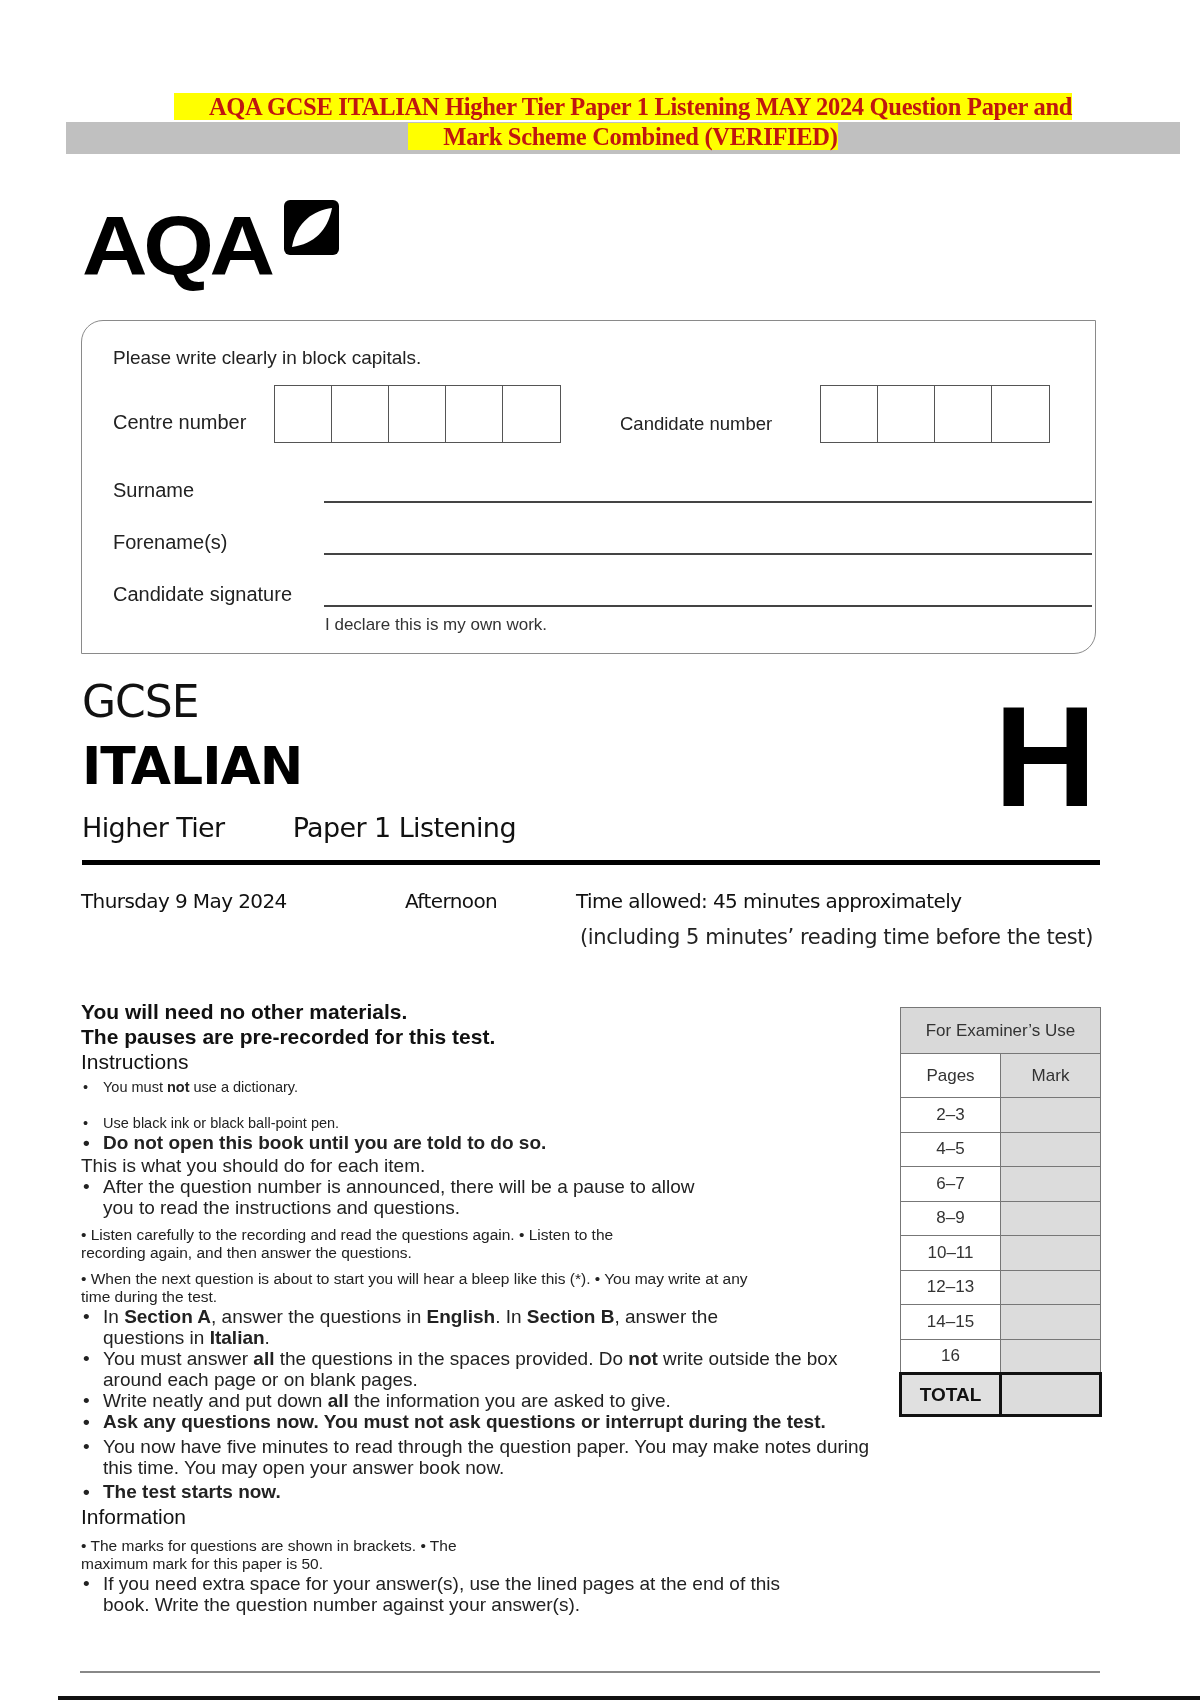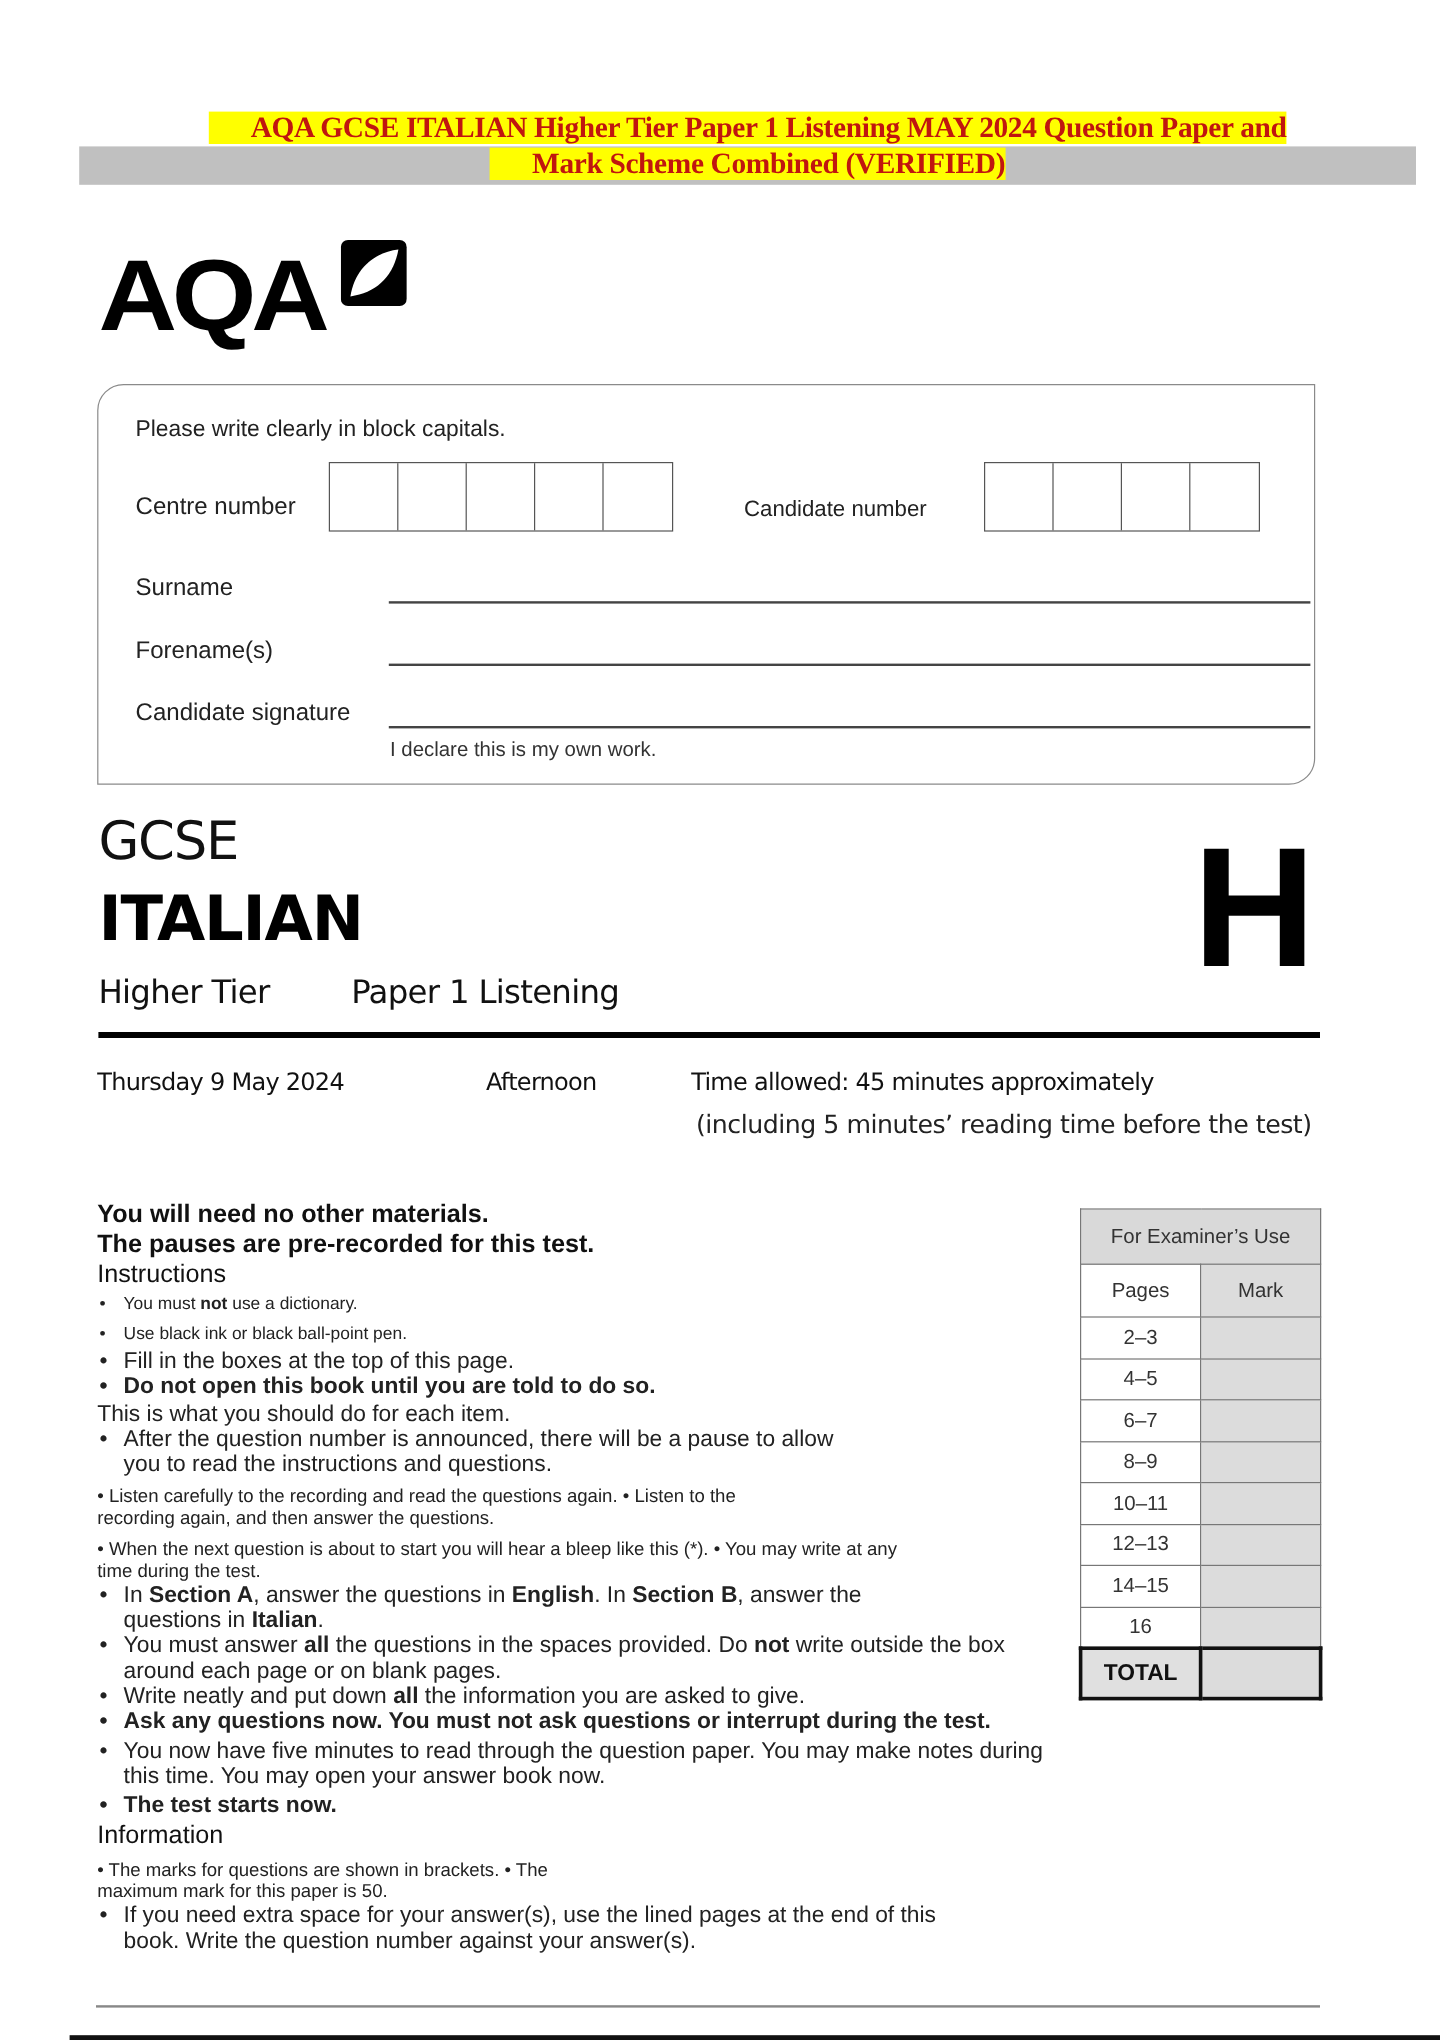--- a/index.html
+++ b/index.html
@@ -48,21 +48,21 @@
 
     .date-row { position: absolute; top: 889px; font-family: "DejaVu Sans", sans-serif; font-size: 20px; color: #111; letter-spacing: -0.6px; white-space: nowrap; }
     .time-note { position: absolute; left: 580px; top: 925px; font-family: "DejaVu Sans", sans-serif; font-size: 21px; color: #222; letter-spacing: -0.4px; white-space: nowrap; }
 
     
     .instr { position: absolute; left: 81px; top: 999px; width: 800px; color: #111; }
     .instr .h-bold { font-weight: bold; font-size: 21px; line-height: 25px; }
     .instr .h-sec { font-weight: normal; font-size: 21px; line-height: 25px; }
     .b { position: relative; padding-left: 22px; }
     .b::before { content: "\2022"; position: absolute; left: 2px; top: 0; }
-    .s-sm { font-size: 14.5px; line-height: 18px; color: #222; margin-top: 7px; }
+    .s-sm { font-size: 14.5px; line-height: 18px; color: #222; margin-top: 18px; }
     .s-md { font-size: 19px; line-height: 21px; color: #222; }
     .s-xs { font-size: 15.5px; line-height: 18px; color: #222; }
     .bold { font-weight: bold; }
     .gap8 { margin-top: 8px; }
 
     
     .exam { position: absolute; left: 899px; top: 1007px; width: 203px; border-collapse: collapse; }
     .exam td { border: 1.5px solid #777; text-align: center; font-size: 17px; color: #333; height: 34.5px; }
     .exam .head { background: #d9d9d9; height: 46px; font-size: 17px; }
     .exam .col-h { height: 44px; font-size: 18px; }
@@ -136,21 +136,20 @@
 <div class="date-row" style="left:576px;">Time allowed: 45 minutes approximately</div>
 <div class="time-note">(including 5 minutes’ reading time before the test)</div>
 
 <div class="instr">
   <div class="h-bold">You will need no other materials.</div>
   <div class="h-bold">The pauses are pre-recorded for this test.</div>
   <div class="h-sec">Instructions</div>
 
   <div class="b s-sm" style="margin-top:4px;"><span>You must </span><b>not</b><span> use a dictionary.</span></div>
   <div class="b s-sm">Use black ink or black ball-point pen.</div>
-  <div class="b s-md" style="margin-top:3px;">Fill in the boxes at the top of this page.</div>
   <div class="b s-md bold">Do not open this book until you are told to do so.</div>
   <div class="s-md" style="margin-top:2px;">This is what you should do for each item.</div>
   <div class="b s-md" style="width:640px;">After the question number is announced, there will be a pause to allow you to read the instructions and questions.</div>
   <div class="s-xs gap8" style="width:600px;">• Listen carefully to the recording and read the questions again.  •  Listen to the recording again, and then answer the questions.</div>
   <div class="s-xs gap8" style="width:680px;">• When the next question is about to start you will hear a bleep like this (*).  •  You may write at any time during the test.</div>
   <div class="b s-md" style="width:640px;"><span>In </span><b>Section A</b><span>, answer the questions in </span><b>English</b><span>. In </span><b>Section B</b><span>, answer the questions in </span><b>Italian</b><span>.</span></div>
   <div class="b s-md" style="width:780px;"><span>You must answer </span><b>all</b><span> the questions in the spaces provided. Do </span><b>not</b><span> write outside the box around each page or on blank pages.</span></div>
   <div class="b s-md"><span>Write neatly and put down </span><b>all</b><span> the information you are asked to give.</span></div>
   <div class="b s-md bold">Ask any questions now. You must not ask questions or interrupt during the test.</div>
   <div class="b s-md" style="width:790px; margin-top:4px;">You now have five minutes to read through the question paper. You may make notes during this time. You may open your answer book now.</div>

